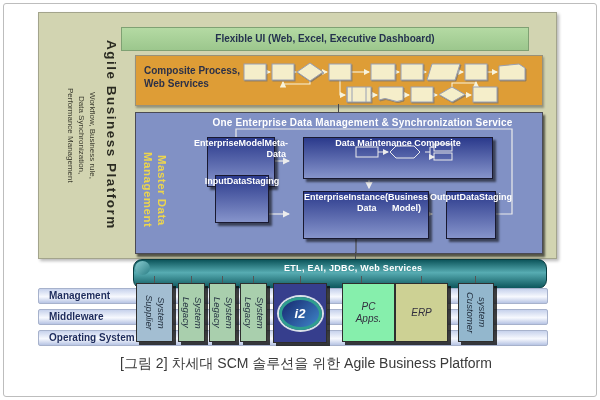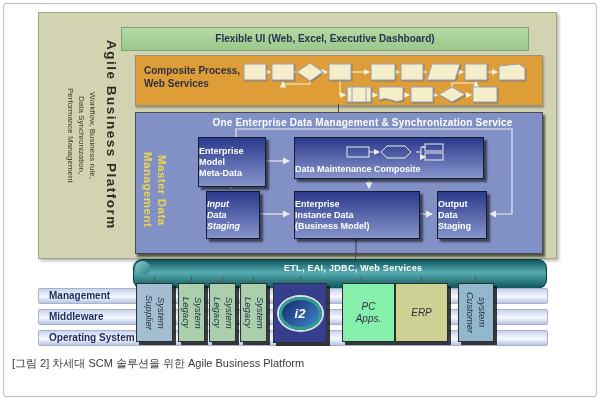--- a/index.html
+++ b/index.html
@@ -30,26 +30,26 @@
   
   .edm{position:absolute;left:135px;top:112px;width:406px;height:140px;background:#8191c5;
        border:1px solid #4a4a55;box-shadow:2px 3px 2px rgba(0,0,0,.6);}
   .edm-header{position:absolute;left:0;right:0;top:4px;text-align:center;
               font-size:10px;font-weight:bold;color:#ffffff;letter-spacing:.2px;padding-left:47px;}
   .mdm{position:absolute;left:5px;top:18px;height:118px;writing-mode:vertical-rl;text-align:center;
        font-size:11.5px;font-weight:bold;color:#ecd54d;line-height:14px;letter-spacing:.5px;}
   .mdm span{display:block;}
   .ebox{position:absolute;background:linear-gradient(180deg,#2b3a8c,#8694cb);
         border:1px solid #191930;box-shadow:3px 3px 2px rgba(0,0,0,.55);
-        color:#fff;font-size:9px;font-weight:bold;text-align:left;
-        display:flex;flex-direction:column;justify-content:center;line-height:11px;}
+        color:#fff;font-size:9px;font-weight:bold;text-align:center;
+        display:flex;flex-direction:row;justify-content:center;line-height:11px;margin-left:9px;}
   .ebox div{width:100%;}
   .b-meta{left:62px;top:24px;width:66px;height:48px;}
   .b-dmw{left:158px;top:24px;width:190px;height:42px;justify-content:flex-end;padding-bottom:3px;box-sizing:border-box;}
-  .b-input{left:70px;top:78px;width:52px;height:46px;font-style:italic;}
+  .b-input{left:70px;top:62px;width:52px;height:46px;}
   .b-eid{left:158px;top:78px;width:124px;height:46px;}
   .b-out{left:301px;top:78px;width:48px;height:46px;}
   .dmw-mini{position:absolute;left:50px;top:4px;}
   .edm-svg{position:absolute;left:0;top:0;}
 
   .vline{position:absolute;width:1px;background:#4a4a4a;}
 
   
   .bus{position:absolute;left:133px;top:259px;width:414px;height:30px;border-radius:9px;
        background:linear-gradient(180deg,#0d565c,#57acb2 45%,#0d565c);border:1px solid #083c40;box-sizing:border-box;}
@@ -80,22 +80,22 @@
   .s-pc{left:342px;width:53px;background:#86efac;}
   .s-erp{left:395px;width:53px;background:#cdd194;}
   .s-cus{left:458px;width:36px;background:#93b7cd;}
   .i2logo{width:37px;height:27px;border-radius:50%;border:3px solid #2f9e8f;
           background:linear-gradient(135deg,#16296f,#3f86c9);box-shadow:0 0 0 2px rgba(235,243,243,.9);
           color:#fff;font-weight:bold;font-style:italic;font-size:13px;
           display:flex;align-items:center;justify-content:center;}
   .stub{position:absolute;width:1px;height:8px;background:#555;top:276px;}
 
   
-  .caption{position:absolute;left:0;right:0;top:355px;color:#3a3a3a;
-           font-size:11px;line-height:16px;padding-left:12px;}
+  .caption{position:absolute;left:0;right:0;top:355px;text-align:center;color:#3a3a3a;
+           font-size:14px;line-height:16px;padding-left:12px;}
 </style>
 </head>
 <body>
 
 <div class="stage">
   <div class="frame"></div>
 
   <div class="panel"></div>
   <div class="rail">
     <div class="rail-title">Agile Business Platform</div>

